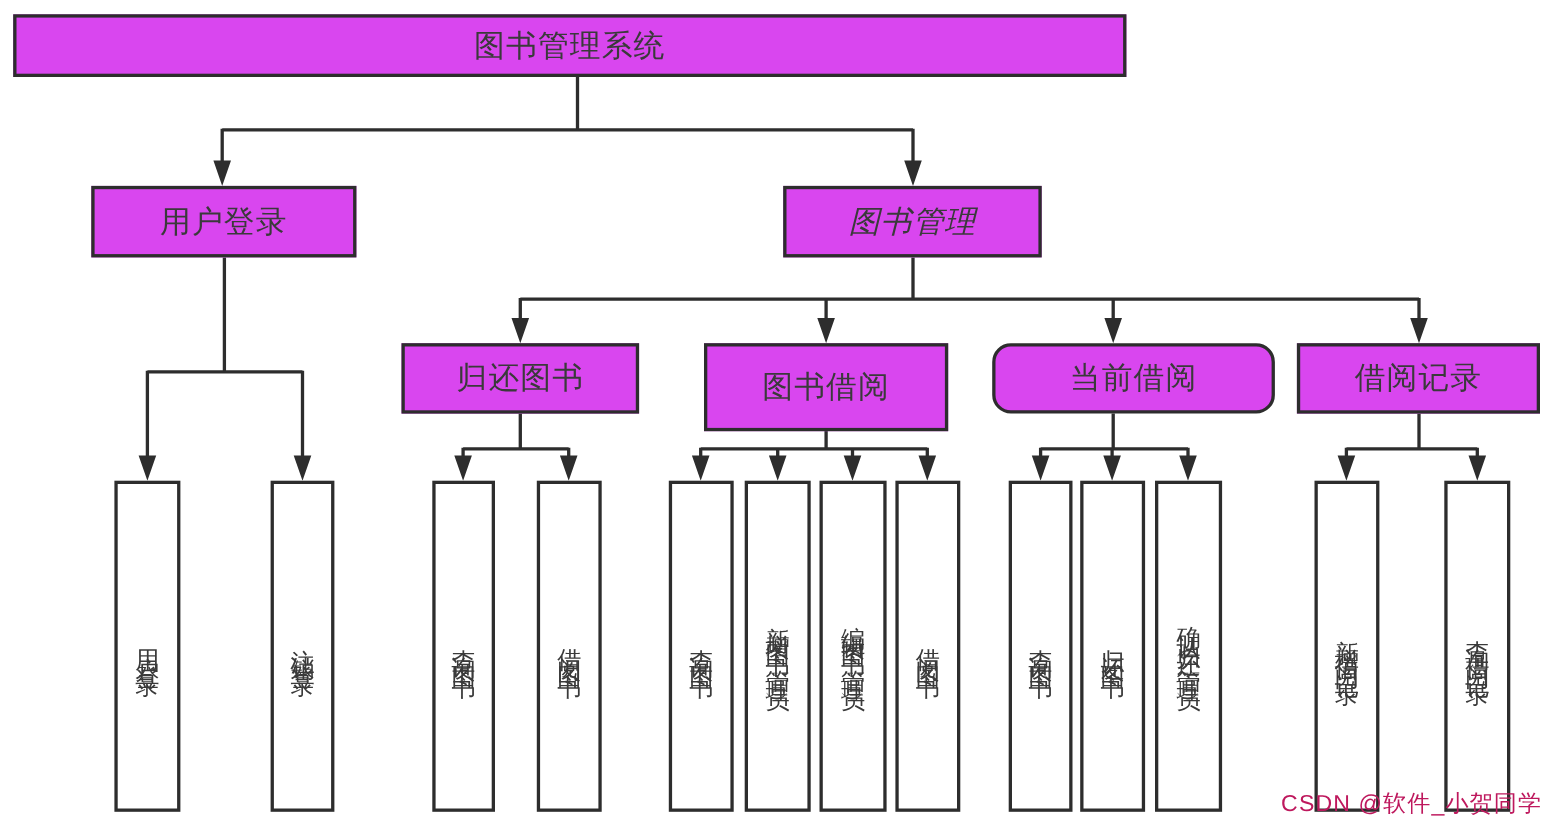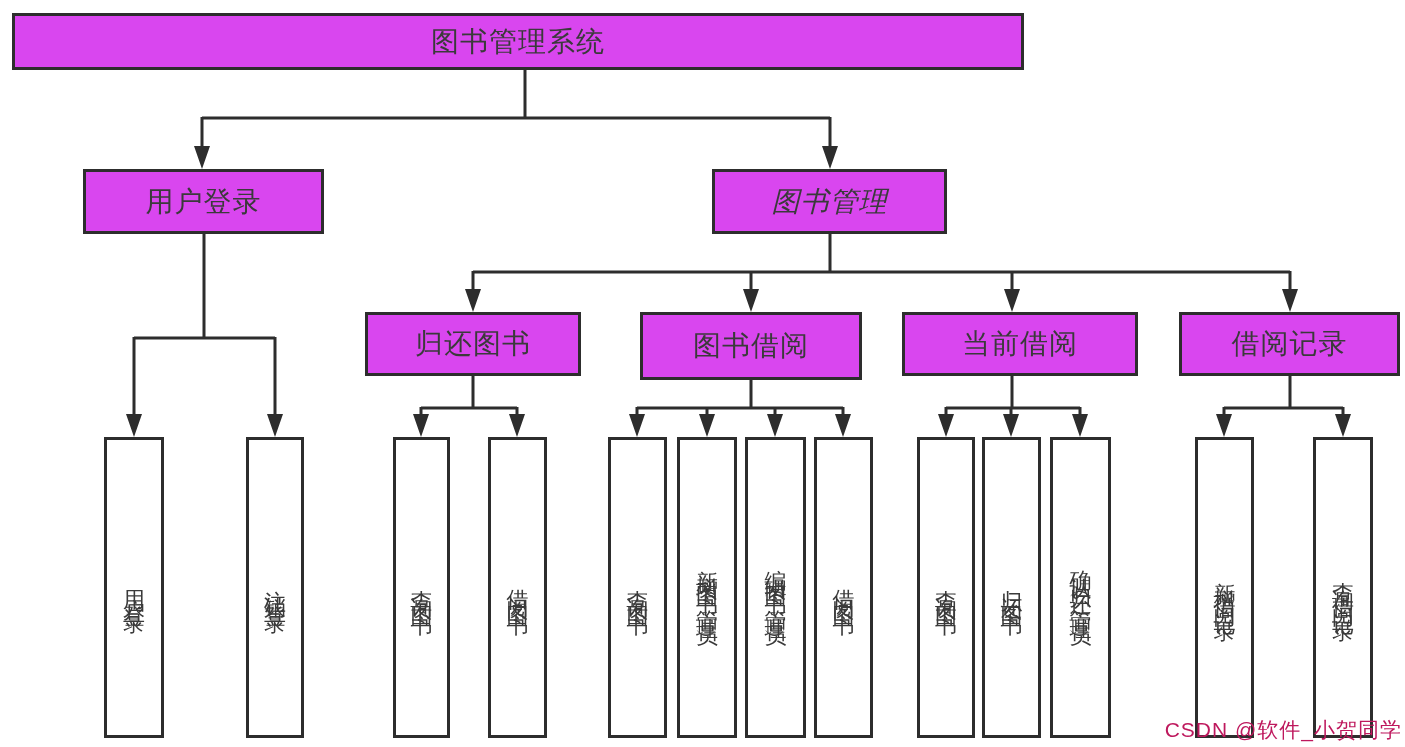--- a/index.html
+++ b/index.html
@@ -99,22 +99,22 @@
       M1216,414 L1232,414 L1224,437 Z
       M1335,414 L1351,414 L1343,437 Z"></path>
   </svg>
 
   <div class="hbox" style="left:12px; top:13px; width:1012px; height:57px;">图书管理系统</div>
 
   <div class="hbox" style="left:83px; top:169px; width:241px; height:65px;">用户登录</div>
   <div class="hbox" style="left:712px; top:169px; width:235px; height:65px;font-style:italic;">图书管理</div>
 
   <div class="hbox" style="left:365px; top:312px; width:216px; height:64px;">归还图书</div>
-  <div class="hbox" style="left:640px; top:312px; width:222px; height:68px;">图书借阅</div>
-  <div class="hbox" style="left:902px; top:312px; width:236px; height:64px;">当前借阅</div>
+  <div class="hbox" style="left:640px; top:312px; width:222px; height:80px;">图书借阅</div>
+  <div class="hbox" style="left:902px; top:312px; width:257px; height:64px;border-radius:17px;">当前借阅</div>
   <div class="hbox" style="left:1179px; top:312px; width:221px; height:64px;">借阅记录</div>
 
   <div class="vbox" style="left:104px; top:437px; width:60px; height:301px;">
     <span>用户登录</span>
   </div>
   <div class="vbox" style="left:246px; top:437px; width:58px; height:301px;">
     <span>注销登录</span>
   </div>
 
   <div class="vbox" style="left:393px; top:437px; width:57px; height:301px;">

